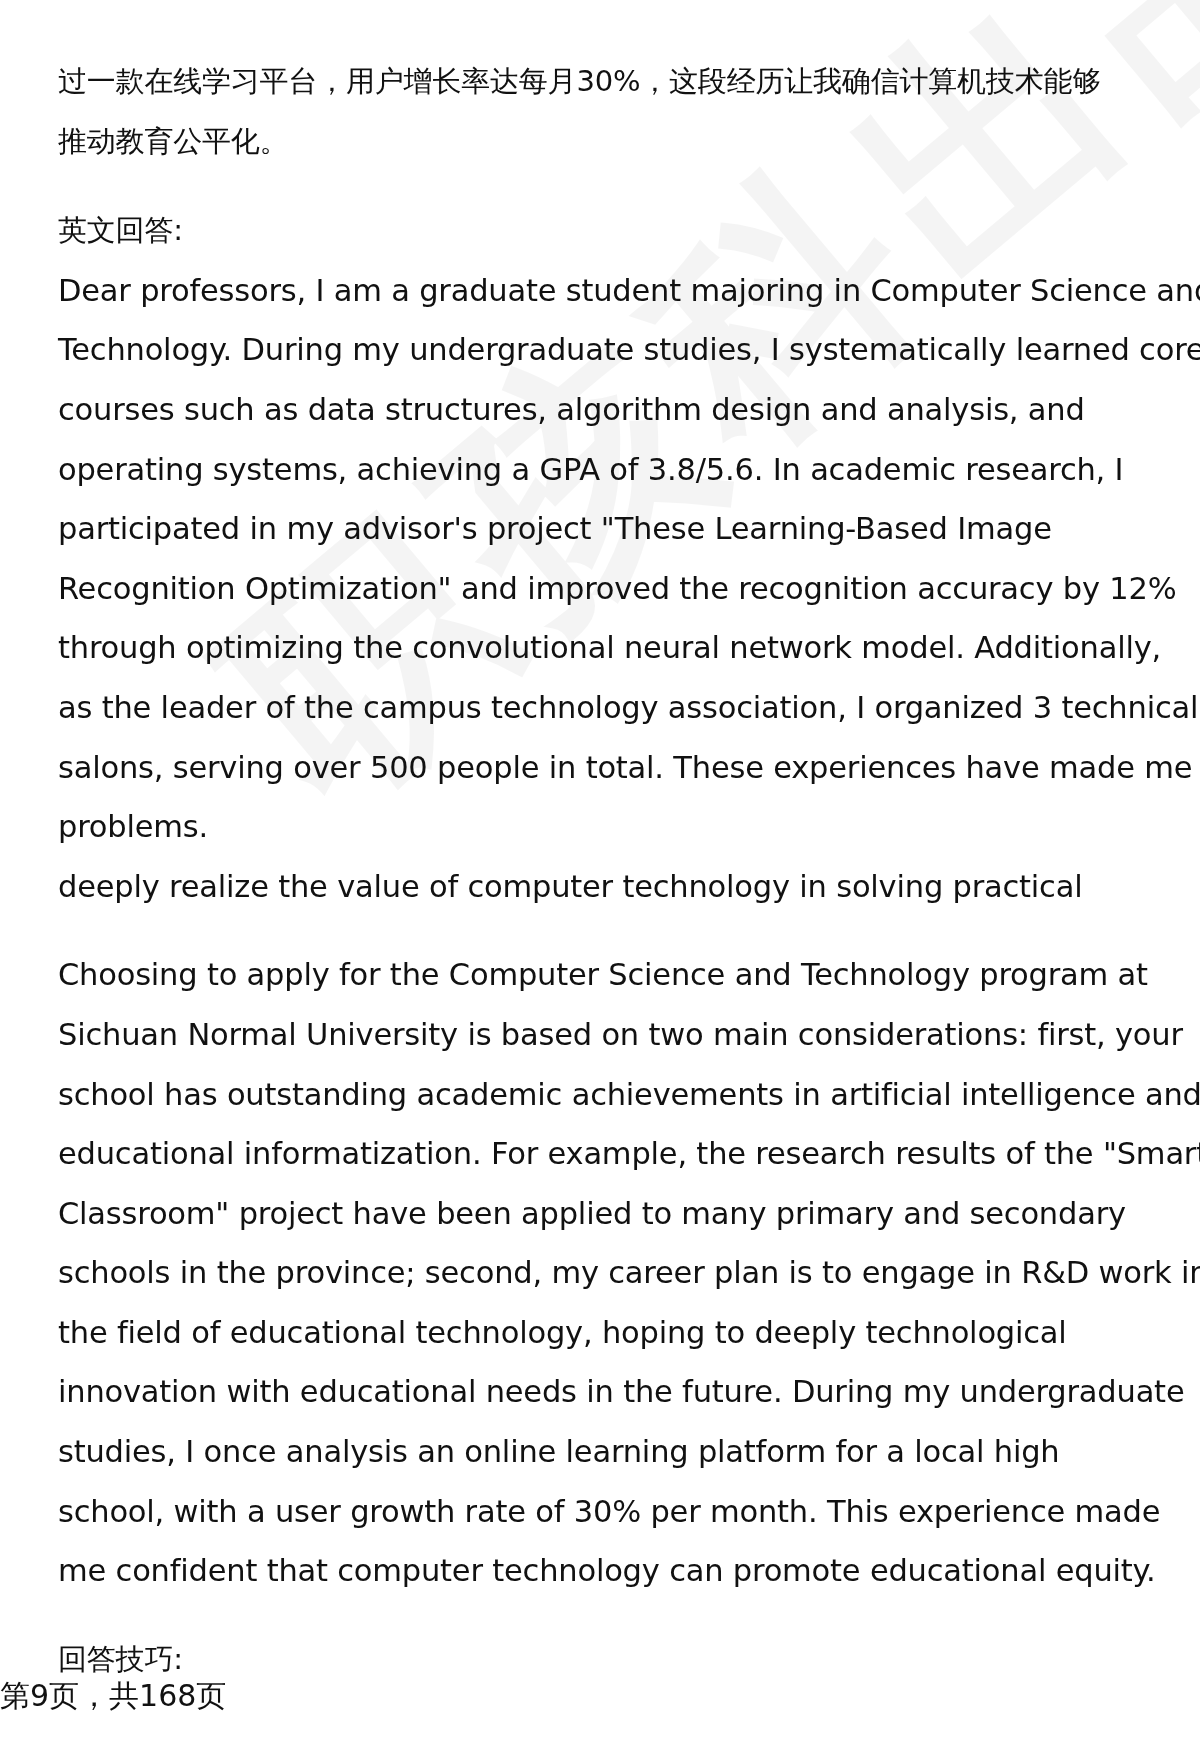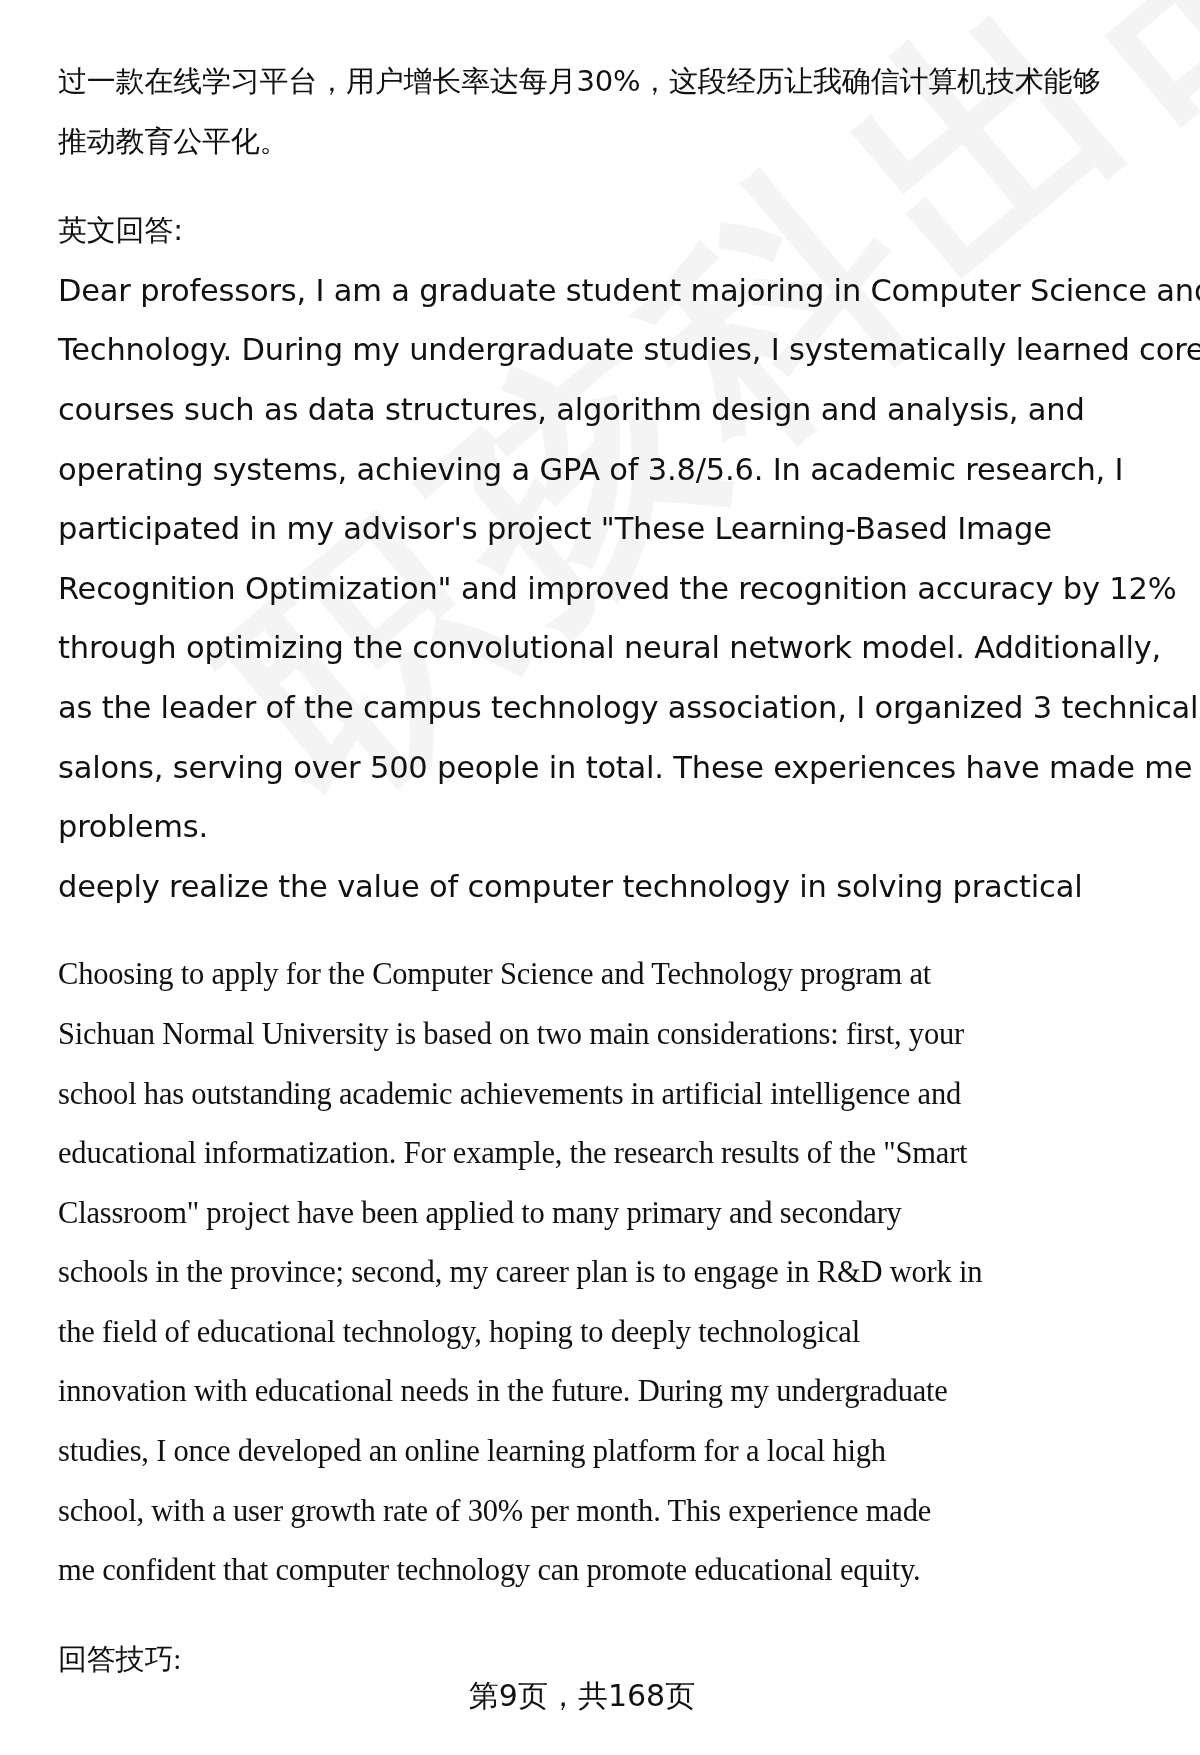--- a/index.html
+++ b/index.html
@@ -16,24 +16,24 @@
     white-space: nowrap; letter-spacing: 20px; pointer-events: none;
     line-height: 1;
   }
   .content { position: absolute; left: 58px; top: 52px; width: 1090px; }
   .line {
     font-size: 30.5px; line-height: 59.6px; white-space: nowrap;
     letter-spacing: -0.2px;
   }
   .zh { font-size: 29px; }
   .gap1 { margin-top: 30px; }
-  .gap2 { margin-top: 29px; font-family: Liberation Serif, serif; }
+  .gap2 { margin-top: 29px; }
   .footer {
     position: absolute; left: 0; width: 1164px; top: 1676px;
-    text-align: center; font-size: 30px; line-height: 40px;
+    text-align: left; font-size: 30px; line-height: 40px;
   }
 </style>
 </head>
 <body>
 
 <div class="page">
   <div class="watermark">职孩科出品</div>
 
   <div class="content">
     <div>
@@ -59,21 +59,21 @@
 
     <div class="gap2">
       <div class="line">Choosing to apply for the Computer Science and Technology program at</div>
       <div class="line">Sichuan Normal University is based on two main considerations: first, your</div>
       <div class="line">school has outstanding academic achievements in artificial intelligence and</div>
       <div class="line">educational informatization. For example, the research results of the "Smart</div>
       <div class="line">Classroom" project have been applied to many primary and secondary</div>
       <div class="line">schools in the province; second, my career plan is to engage in R&amp;D work in</div>
       <div class="line">the field of educational technology, hoping to deeply technological</div>
       <div class="line">innovation with educational needs in the future. During my undergraduate</div>
-      <div class="line">studies, I once developed an online learning platform for a local high</div>
+      <div class="line">studies, I once analysis an online learning platform for a local high</div>
       <div class="line">school, with a user growth rate of 30% per month. This experience made</div>
       <div class="line">me confident that computer technology can promote educational equity.</div>
     </div>
 
     <div class="line zh gap2">回答技巧:</div>
   </div>
 
   <div class="footer">第9页，共168页</div>
 </div>
 

